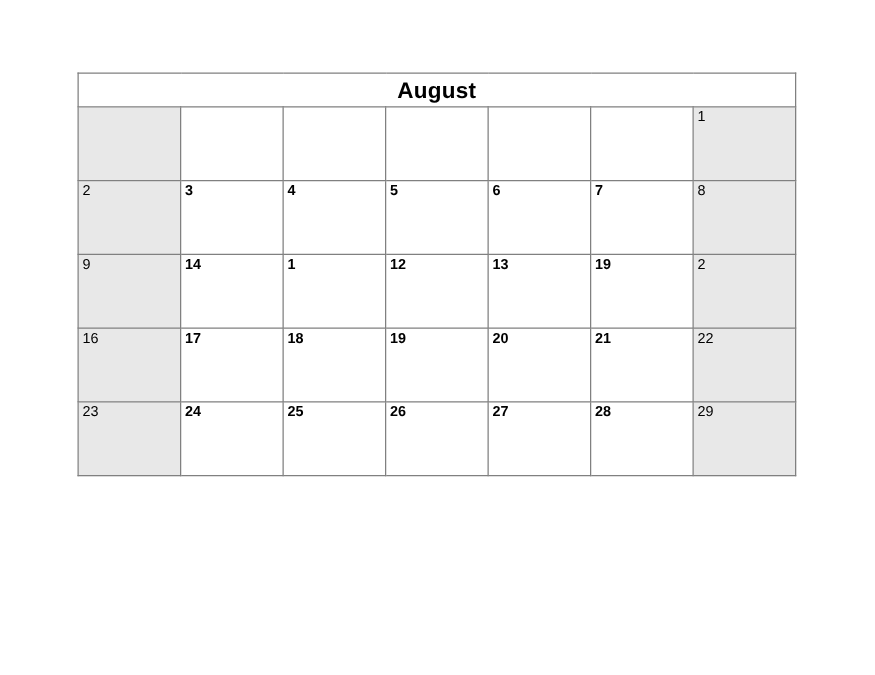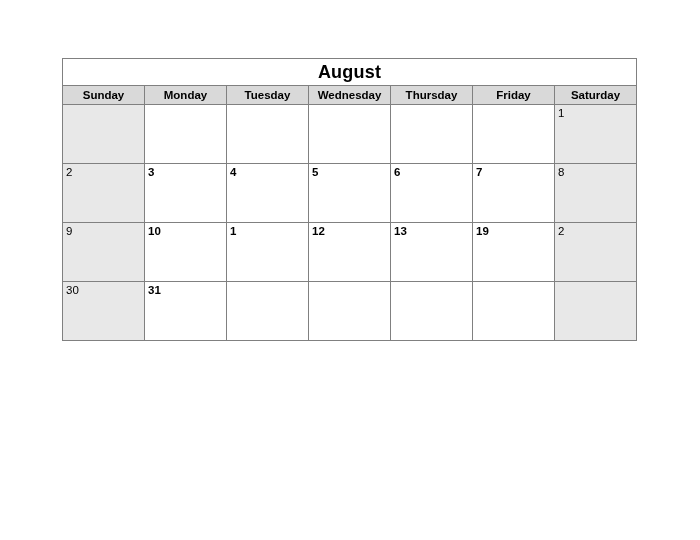--- a/index.html
+++ b/index.html
@@ -99,29 +99,20 @@
         <col class="c2">
         <col class="c3">
         <col class="c4">
         <col class="c5">
         <col class="c6">
     </colgroup>
     <tbody>
       <tr>
         <td class="title-cell" colspan="7">August</td>
       </tr>
-      <tr>
-        <th class="dayname-cell">Sunday</th>
-        <th class="dayname-cell">Monday</th>
-        <th class="dayname-cell">Tuesday</th>
-        <th class="dayname-cell">Wednesday</th>
-        <th class="dayname-cell">Thursday</th>
-        <th class="dayname-cell">Friday</th>
-        <th class="dayname-cell">Saturday</th>
-      </tr>
 
       <tr>
         <td class="date-cell weekend">
             <span class="date-num weekend-num"></span>
           </td>
         <td class="date-cell">
             <span class="date-num"></span>
           </td>
         <td class="date-cell">
             <span class="date-num"></span>
@@ -162,59 +153,82 @@
         <td class="date-cell weekend">
             <span class="date-num weekend-num">8</span>
           </td>
       </tr>
 
       <tr>
         <td class="date-cell weekend">
             <span class="date-num weekend-num">9</span>
           </td>
         <td class="date-cell">
-            <span class="date-num">10</span>
+            <span class="date-num">14</span>
           </td>
         <td class="date-cell">
             <span class="date-num">1</span>
           </td>
         <td class="date-cell">
             <span class="date-num">12</span>
           </td>
         <td class="date-cell">
             <span class="date-num">13</span>
           </td>
         <td class="date-cell">
             <span class="date-num">19</span>
           </td>
         <td class="date-cell weekend">
             <span class="date-num weekend-num">2</span>
           </td>
       </tr>
 
-
-
-      <tr>
-        <td class="date-cell weekend">
-            <span class="date-num weekend-num">30</span>
-          </td>
-        <td class="date-cell">
-            <span class="date-num">31</span>
-          </td>
-        <td class="date-cell">
-            <span class="date-num"></span>
-          </td>
-        <td class="date-cell">
-            <span class="date-num"></span>
-          </td>
-        <td class="date-cell">
-            <span class="date-num"></span>
-          </td>
-        <td class="date-cell">
-            <span class="date-num"></span>
-          </td>
-        <td class="date-cell weekend">
-            <span class="date-num weekend-num"></span>
-          </td>
-      </tr>
+      <tr>
+        <td class="date-cell weekend">
+            <span class="date-num weekend-num">16</span>
+          </td>
+        <td class="date-cell">
+            <span class="date-num">17</span>
+          </td>
+        <td class="date-cell">
+            <span class="date-num">18</span>
+          </td>
+        <td class="date-cell">
+            <span class="date-num">19</span>
+          </td>
+        <td class="date-cell">
+            <span class="date-num">20</span>
+          </td>
+        <td class="date-cell">
+            <span class="date-num">21</span>
+          </td>
+        <td class="date-cell weekend">
+            <span class="date-num weekend-num">22</span>
+          </td>
+      </tr>
+
+      <tr>
+        <td class="date-cell weekend">
+            <span class="date-num weekend-num">23</span>
+          </td>
+        <td class="date-cell">
+            <span class="date-num">24</span>
+          </td>
+        <td class="date-cell">
+            <span class="date-num">25</span>
+          </td>
+        <td class="date-cell">
+            <span class="date-num">26</span>
+          </td>
+        <td class="date-cell">
+            <span class="date-num">27</span>
+          </td>
+        <td class="date-cell">
+            <span class="date-num">28</span>
+          </td>
+        <td class="date-cell weekend">
+            <span class="date-num weekend-num">29</span>
+          </td>
+      </tr>
+
     </tbody>
   </table>
 </div>
 
 </body></html>

